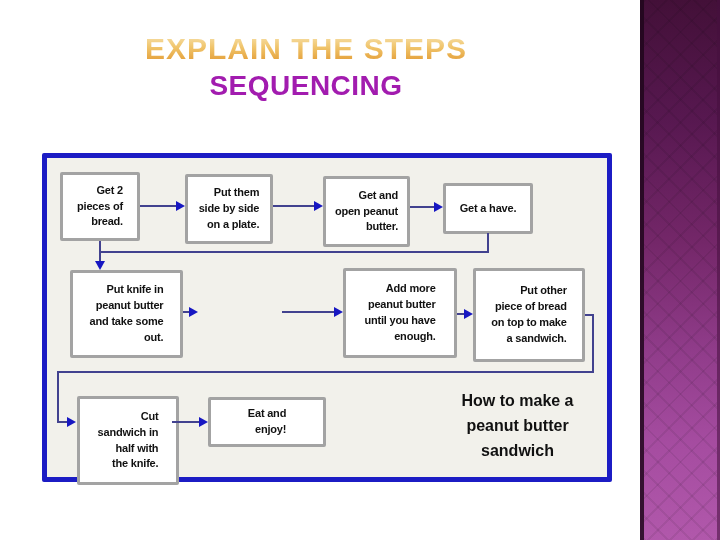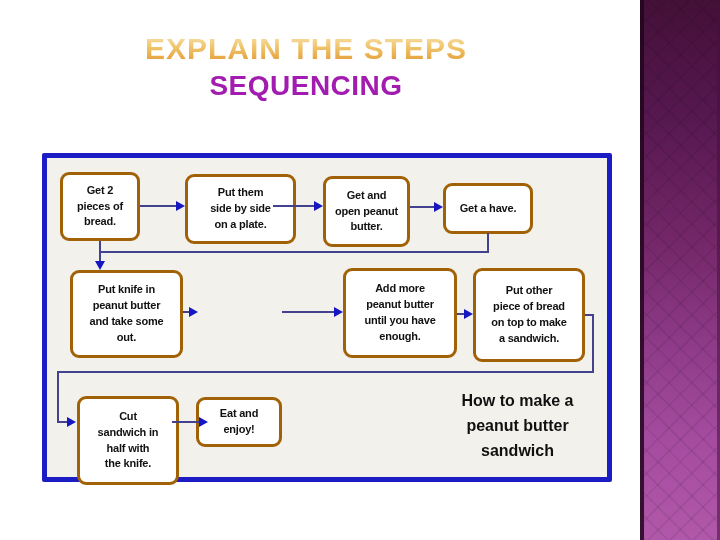--- a/index.html
+++ b/index.html
@@ -13,24 +13,24 @@
          -webkit-background-clip:text;background-clip:text;
          -webkit-text-fill-color:transparent;color:transparent;}
   .subtitle{position:absolute;left:0;top:70px;width:612px;text-align:center;
          font-size:28px;font-weight:bold;letter-spacing:0.5px;color:#a21caf;}
 
   
   .frame{position:absolute;left:42px;top:153px;width:570px;height:329px;
          box-sizing:border-box;border:5px solid #1c1cc4;background:#f2f1eb;border-radius:2px;}
 
   
-  .box{position:absolute;box-sizing:border-box;border:3px solid #a16207;background:#ffffff;
-       display:flex;align-items:center;justify-content:center;text-align:center;
+  .box{position:absolute;box-sizing:border-box;border:3px solid #a3a3a3;background:#ffffff;
+       display:flex;align-items:center;justify-content:center;text-align:right;
        font-size:11px;font-weight:bold;line-height:1.45;letter-spacing:-0.2px;color:#111;
-       white-space:pre-line;border-radius:9px;}
+       white-space:pre-line;border-radius:2px;}
 
   .caption{position:absolute;left:420px;top:389px;width:195px;text-align:center;
        font-size:16px;font-weight:bold;line-height:1.55;color:#111;white-space:pre-line;}
 
   
   .hl{position:absolute;height:2px;background:#42428f;}
   .vl{position:absolute;width:2px;background:#42428f;}
   .ar{position:absolute;width:0;height:0;border-top:5px solid transparent;
       border-bottom:5px solid transparent;border-left:9px solid #1717c2;}
   .ad{position:absolute;width:0;height:0;border-left:5px solid transparent;
@@ -52,21 +52,21 @@
 <div class="slide">
 
   <div class="title">EXPLAIN THE STEPS</div>
   <div class="subtitle">SEQUENCING</div>
 
   <div class="frame"></div>
 
   <div class="box" style="left:60px;top:172px;width:80px;height:69px">Get 2
 pieces of
 bread.</div>
-  <div class="box" style="left:185px;top:174px;width:111px;height:70px">Put them
+  <div class="box" style="left:185px;top:174px;width:88px;height:70px">Put them
 side by side
 on a plate.</div>
   <div class="box" style="left:323px;top:176px;width:87px;height:71px">Get and
 open peanut
 butter.</div>
   <div class="box" style="left:443px;top:183px;width:90px;height:51px">Get a have.</div>
 
   <div class="box" style="left:70px;top:270px;width:113px;height:88px">Put knife in
 peanut butter
 and take some
@@ -77,21 +77,21 @@
 enough.</div>
   <div class="box" style="left:473px;top:268px;width:112px;height:94px">Put other
 piece of bread
 on top to make
 a sandwich.</div>
 
   <div class="box" style="left:77px;top:396px;width:102px;height:89px">Cut
 sandwich in
 half with
 the knife.</div>
-  <div class="box" style="left:196px;top:397px;width:86px;height:50px">Eat and
+  <div class="box" style="left:208px;top:397px;width:118px;height:50px">Eat and
 enjoy!</div>
 
   <div class="caption">How to make a
 peanut butter
 sandwich</div>
 
   <div class="hl" style="left:140px;top:205px;width:38px"></div>
   <div class="ar" style="left:176px;top:201px"></div>
   <div class="hl" style="left:273px;top:205px;width:43px"></div>
   <div class="ar" style="left:314px;top:201px"></div>

